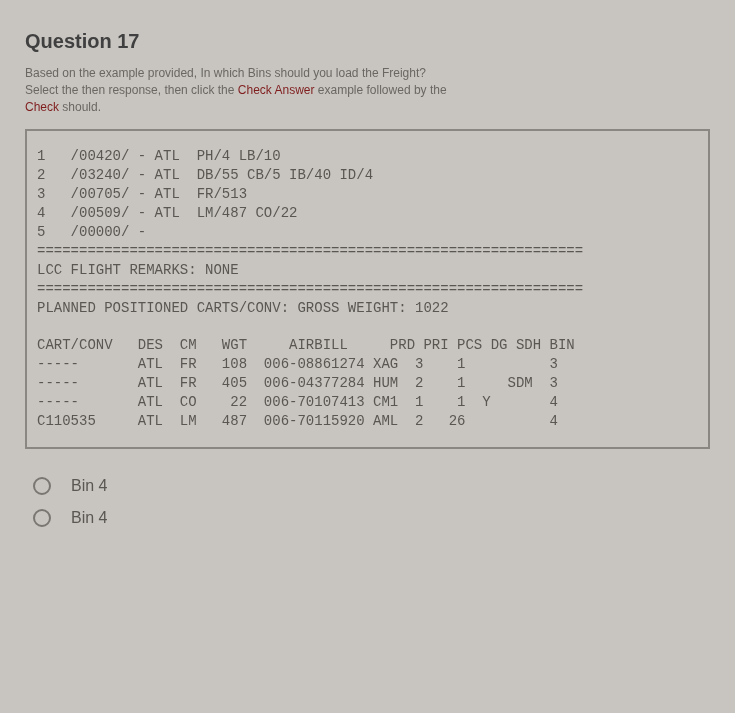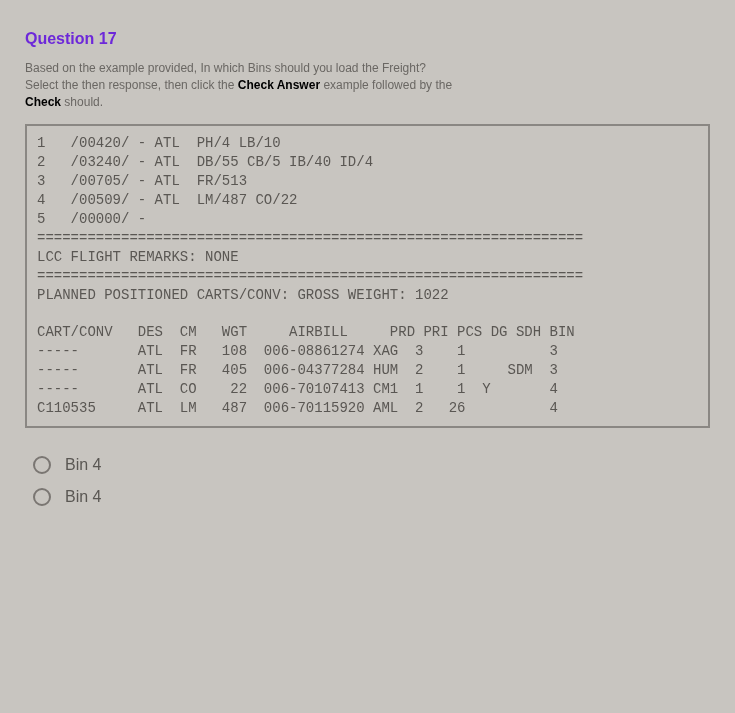--- a/index.html
+++ b/index.html
@@ -5,53 +5,54 @@
     * { box-sizing: border-box; margin: 0; padding: 0; }
     body {
       background: #c8c5c0;
       font-family: Arial, sans-serif;
       padding: 30px 25px;
       color: #5a5753;
       width: 735px;
       height: 713px;
     }
     .question-title {
-      font-size: 16px;
+      font-size: 20px;
       font-weight: bold;
-      color: #6d28d9;
+      color: #404040;
       margin-bottom: 12px;
     }
     .question-text {
       font-size: 12px;
       color: #6a6763;
       line-height: 1.4;
       margin-bottom: 14px;
     }
-    .question-text .bold { font-weight: bold; color: #000000; }
+    .question-text .bold { font-weight: normal; color: #7f1d1d; }
     .terminal-box {
       border: 2px solid #8a8783;
-      padding: 8px 10px;
+      padding: 16px 10px;
       font-family: "Courier New", monospace;
       font-size: 14px;
       color: #5a5753;
       background: #c8c5c0;
       margin-bottom: 28px;
       white-space: pre;
       line-height: 1.35;
       overflow: hidden;
     }
     .terminal-box .divider { letter-spacing: 0; }
     .answers {
       margin-left: 8px;
     }
     .answer-row {
       display: flex;
       align-items: flex-end;
       margin-bottom: 14px;
       cursor: pointer;
+      gap: 6px;
     }
     .radio {
       width: 18px;
       height: 18px;
       border: 2px solid #7a7672;
       border-radius: 50%;
       margin-right: 14px;
       flex-shrink: 0;
     }
     .answer-label {

